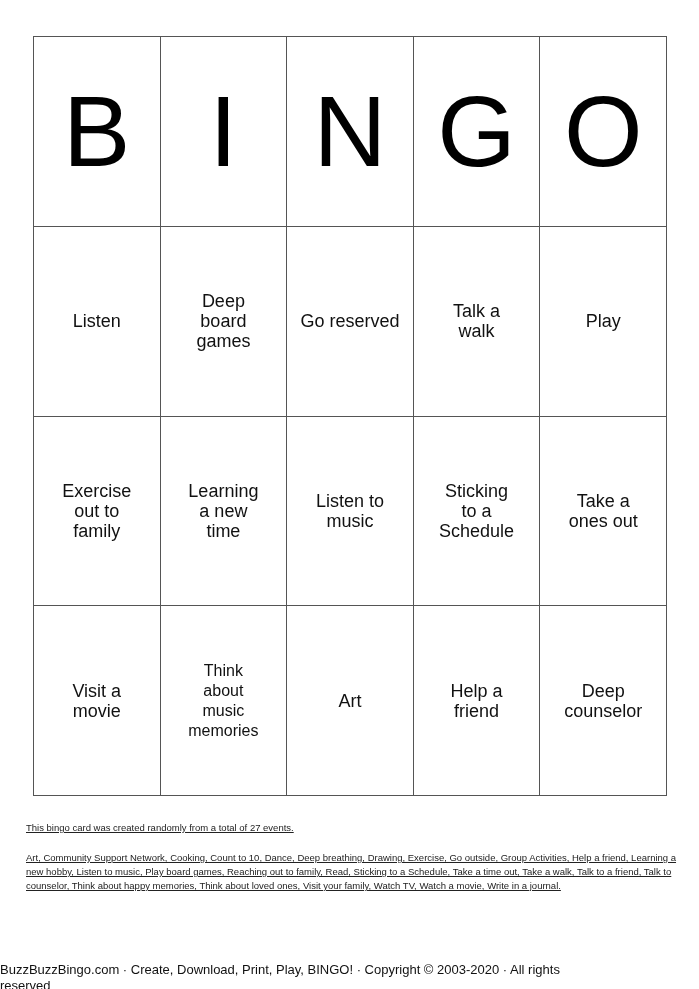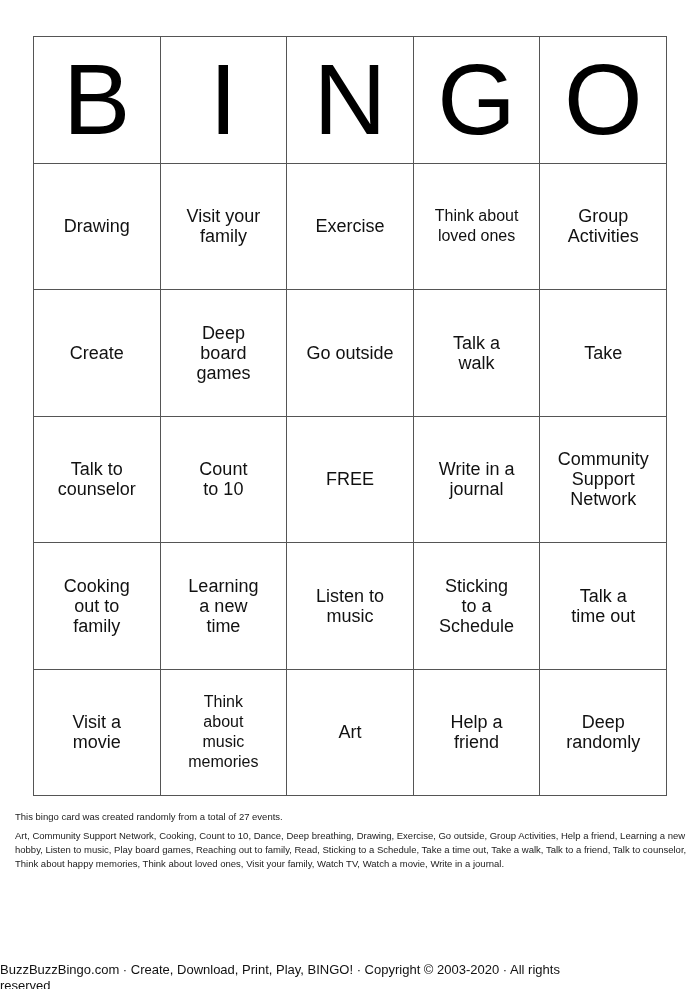--- a/index.html
+++ b/index.html
@@ -54,21 +54,22 @@
     .note {
       position: absolute;
       left: 10px;
       top: 805px;
       width: 685px;
       font-size: 9.5px;
       line-height: 14px;
       color: #222222;
     }
     .note p {
-      margin: 5px;
+      margin: 16px;
+      text-decoration: underline;
     }
     .footer {
       position: absolute;
       left: 0;
       top: 962px;
       width: 575px;
       text-align: left;
       font-size: 13px;
       line-height: 16px;
       color: #111111;
@@ -80,53 +81,39 @@
 <table class="card">
   <tbody>
       <tr>
     <td class="header">B</td>
     <td class="header">I</td>
     <td class="header">N</td>
     <td class="header">G</td>
     <td class="header">O</td>
   </tr>
   <tr>
-    <td><span class="cell-text">Drawing</span></td>
-    <td><span class="cell-text">Visit your family</span></td>
-    <td><span class="cell-text">Exercise</span></td>
-    <td class="small"><span class="cell-text" style="max-width:84px">Think about loved ones</span></td>
-    <td><span class="cell-text">Group Activities</span></td>
+    <td><span class="cell-text">Listen</span></td>
+    <td><span class="cell-text" style="max-width:60px">Deep board games</span></td>
+    <td><span class="cell-text">Go reserved</span></td>
+    <td><span class="cell-text" style="max-width:66px">Talk a walk</span></td>
+    <td><span class="cell-text">Play</span></td>
   </tr>
   <tr>
-    <td><span class="cell-text">Create</span></td>
-    <td><span class="cell-text" style="max-width:60px">Deep board games</span></td>
-    <td><span class="cell-text">Go outside</span></td>
-    <td><span class="cell-text" style="max-width:66px">Talk a walk</span></td>
-    <td><span class="cell-text">Take</span></td>
-  </tr>
-  <tr>
-    <td><span class="cell-text">Talk to counselor</span></td>
-    <td><span class="cell-text" style="max-width:56px">Count to 10</span></td>
-    <td><span class="cell-text">FREE</span></td>
-    <td><span class="cell-text" style="max-width:80px">Write in a journal</span></td>
-    <td><span class="cell-text">Community Support Network</span></td>
-  </tr>
-  <tr>
-    <td><span class="cell-text" style="max-width:84px">Cooking out to family</span></td>
+    <td><span class="cell-text" style="max-width:84px">Exercise out to family</span></td>
     <td><span class="cell-text" style="max-width:80px">Learning a new time</span></td>
     <td><span class="cell-text" style="max-width:74px">Listen to music</span></td>
     <td><span class="cell-text" style="max-width:80px">Sticking to a Schedule</span></td>
-    <td><span class="cell-text" style="max-width:74px">Talk a time out</span></td>
+    <td><span class="cell-text" style="max-width:74px">Take a ones out</span></td>
   </tr>
   <tr>
     <td><span class="cell-text" style="max-width:74px">Visit a movie</span></td>
     <td class="small"><span class="cell-text" style="max-width:76px">Think about music memories</span></td>
     <td><span class="cell-text">Art</span></td>
     <td><span class="cell-text" style="max-width:60px">Help a friend</span></td>
-    <td><span class="cell-text" style="max-width:84px">Deep randomly</span></td>
+    <td><span class="cell-text" style="max-width:84px">Deep counselor</span></td>
   </tr>
 </tbody>
   </table>
 
 <div class="note">
   <p>This bingo card was created randomly from a total of 27 events.</p>
   <p>Art, Community Support Network, Cooking, Count to 10, Dance, Deep breathing, Drawing, Exercise, Go outside, Group Activities, Help a friend, Learning a new hobby, Listen to music, Play board games, Reaching out to family, Read, Sticking to a Schedule, Take a time out, Take a walk, Talk to a friend, Talk to counselor, Think about happy memories, Think about loved ones, Visit your family, Watch TV, Watch a movie, Write in a journal.</p>
 </div>
 
 <div class="footer">BuzzBuzzBingo.com · Create, Download, Print, Play, BINGO! · Copyright © 2003-2020 · All rights reserved</div>

